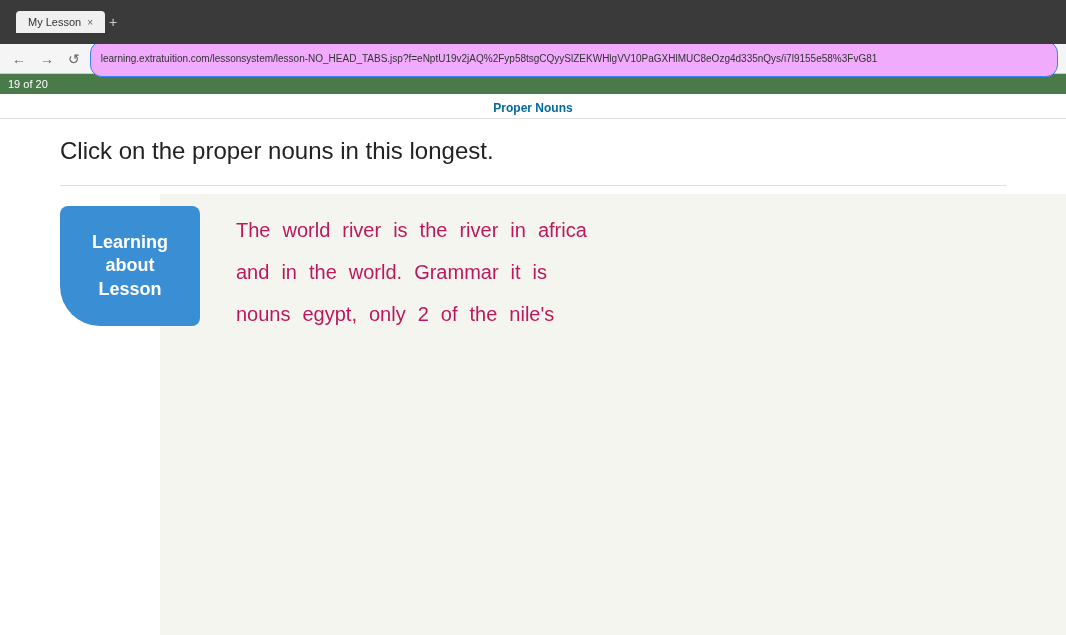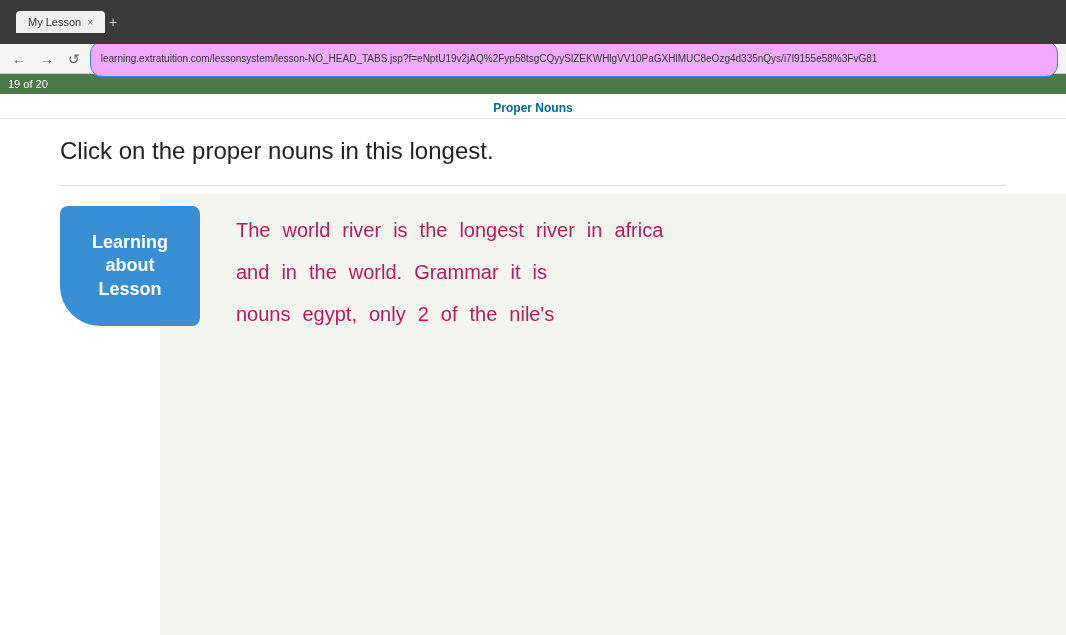--- a/index.html
+++ b/index.html
@@ -254,21 +254,20 @@
       </div>
 
       <div class="passage-area">
 
         <div class="passage-line">
           <span class="word">The</span>
           <span class="word">world</span>
           <span class="word">river</span>
           <span class="word">is</span>
           <span class="word">the</span>
-          <span class="word">longest</span>
           <span class="word">river</span>
           <span class="word">in</span>
           <span class="word">africa</span>
         </div>
 
         <div class="passage-line">
           <span class="word">and</span>
           <span class="word">in</span>
           <span class="word">the</span>
           <span class="word">world.</span>

